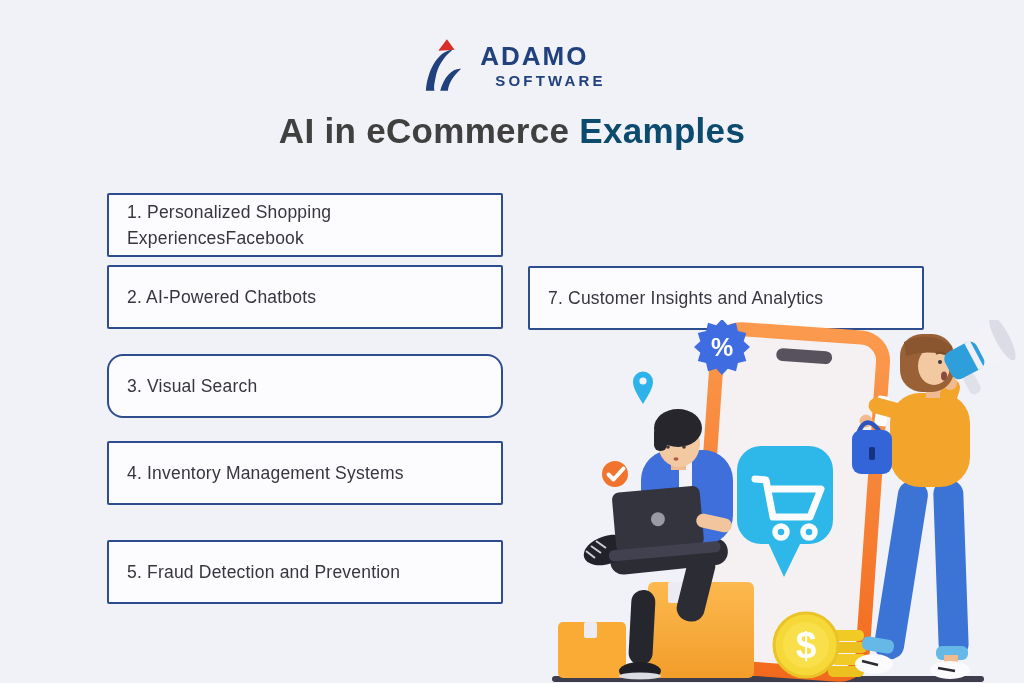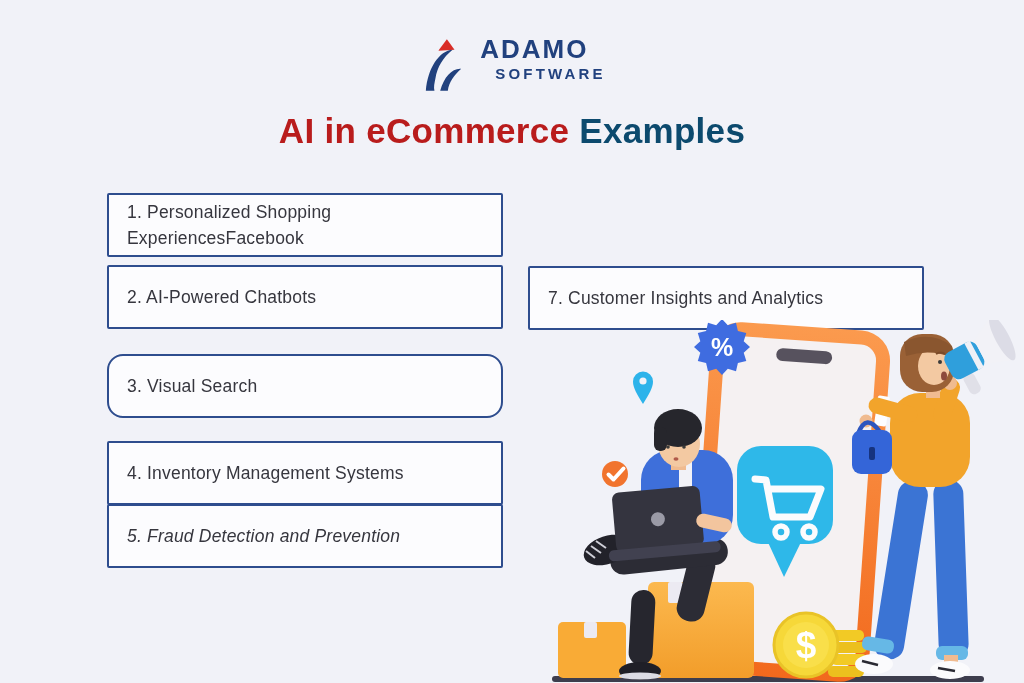--- a/index.html
+++ b/index.html
@@ -2,42 +2,42 @@
 <html><head>
 <meta charset="utf-8">
 <style>
   html,body{margin:0;padding:0;}
   body{width:1024px;height:683px;overflow:hidden;background:#f1f2f8;
        font-family:"Liberation Sans",sans-serif;}
   .canvas{position:relative;width:1024px;height:683px;background:#f1f2f8;}
 
   
   .logo{position:absolute;top:36px;left:50%;transform:translateX(-50%);
-        display:flex;align-items:flex-start;gap:18px;}
+        display:flex;align-items:center;gap:18px;}
   .logo svg{display:block;}
   .logo-text{display:flex;flex-direction:column;line-height:1;}
   .logo-name{font-size:26px;font-weight:800;letter-spacing:2px;color:#21417e;}
   .logo-sub{font-size:15px;font-weight:800;letter-spacing:3.2px;color:#21417e;margin-top:4px;margin-left:15px;}
 
   
   .title{position:absolute;top:111px;left:0;width:1024px;text-align:center;
          font-size:35px;font-weight:800;letter-spacing:.3px;}
-  .title .red{color:#b91c1c;}
+  .title .red{color:#404040;}
   .title .navy{color:#0c4a6e;}
 
   
   .box{position:absolute;width:396px;height:64px;box-sizing:border-box;
        border:2px solid #2e4d8e;background:#fcfcfe;border-radius:2px;
        display:flex;align-items:center;padding:0 18px;
        font-size:17.5px;line-height:1.5;letter-spacing:.2px;color:#36363e;}
   .b1{left:107px;top:177px;margin-top:16px;}
   .b2{left:107px;top:265px;}
   .b3{left:107px;top:354px;border-radius:16px;}
   .b4{left:107px;top:441px;}
-  .b5{left:107px;top:504px;font-style:italic;}
+  .b5{left:107px;top:540px;}
   .b6{left:528px;top:177px;}
   .b7{left:528px;top:266px;}
 
   
   .illus{position:absolute;left:550px;top:320px;width:474px;height:363px;}
 </style>
 </head>
 <body>
 
 <div class="canvas">

